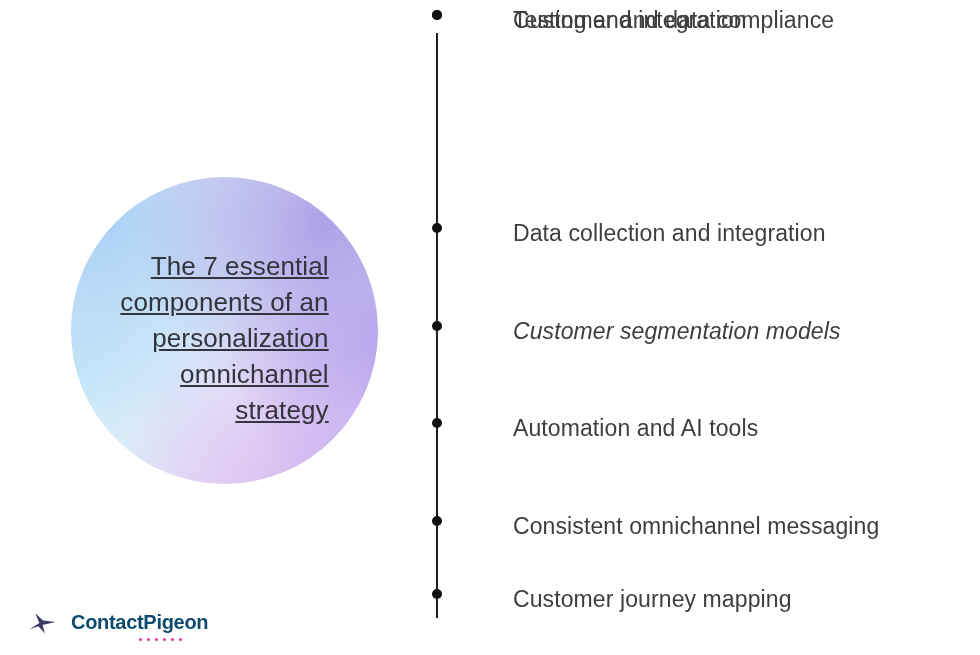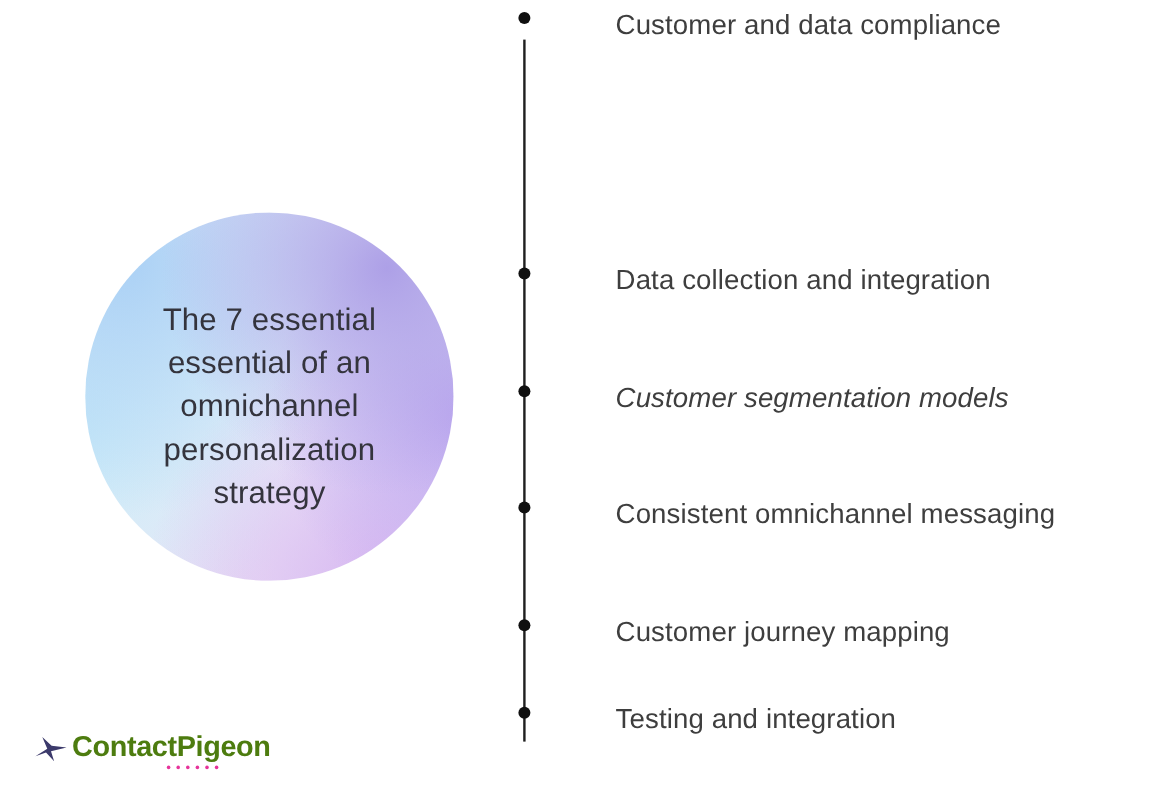--- a/index.html
+++ b/index.html
@@ -30,26 +30,27 @@
       radial-gradient(circle at 82% 102%, rgba(212,174,240,0.90) 0%, rgba(212,174,240,0) 50%),
       radial-gradient(circle at 10% 12%, rgba(166,206,245,0.95) 0%, rgba(166,206,245,0) 56%),
       radial-gradient(circle at -6% 60%, rgba(198,233,248,1) 0%, rgba(198,233,248,0) 55%),
       radial-gradient(circle at 38% 104%, rgba(236,222,244,0.85) 0%, rgba(236,222,244,0) 45%),
       #eef5f9;
     display: flex;
     align-items: center;
     justify-content: center;
   }
   .circle-title {
-    text-align: center;
+    text-align: right;
     font-size: 26px;
     line-height: 36px;
     color: #34343d;
     padding-top: 14px;
     letter-spacing: 0.1px;
+    text-decoration: underline;
   }
   .circle-title span { display: block; }
 
   
   .timeline-line {
     position: absolute;
     left: 436px;
     top: 33px;
     width: 2px;
     height: 585px;
@@ -89,24 +90,24 @@
   
   .logo {
     position: absolute;
     left: 29px;
     top: 609px;
     display: flex;
     align-items: center;
   }
   .logo svg { display: block; }
   .logo-text {
-    margin-left: 4px;
-    font-size: 24px;
+    margin-left: 15px;
+    font-size: 20px;
     font-weight: bold;
-    color: #4d7c0f;
+    color: #0c4a6e;
     letter-spacing: -0.3px;
   }
   .logo-dots {
     position: absolute;
     left: 139px;
     top: 638px;
     display: flex;
     gap: 5px;
   }
   .logo-dots i {
@@ -117,36 +118,40 @@
   }
 </style>
 </head>
 <body>
 
 <div class="canvas">
 
   <div class="gradient-circle">
     <div class="circle-title">
       <span>The 7 essential</span>
-      <span>essential of an</span>
+      <span>components of an</span>
+      <span>personalization</span>
       <span>omnichannel</span>
-      <span>personalization</span>
       <span>strategy</span>
     </div>
   </div>
 
   <div class="timeline-line"></div>
 
   <div class="t-row">
     <span class="t-dot"></span>
     <span class="t-label">Data collection and integration</span>
   </div>
   <div class="t-row">
     <span class="t-dot"></span>
     <span class="t-label">Customer segmentation models</span>
+  </div>
+  <div class="t-row">
+    <span class="t-dot"></span>
+    <span class="t-label">Automation and AI tools</span>
   </div>
   <div class="t-row">
     <span class="t-dot"></span>
     <span class="t-label">Consistent omnichannel messaging</span>
   </div>
   <div class="t-row">
     <span class="t-dot"></span>
     <span class="t-label">Customer journey mapping</span>
   </div>
   <div class="t-row">

